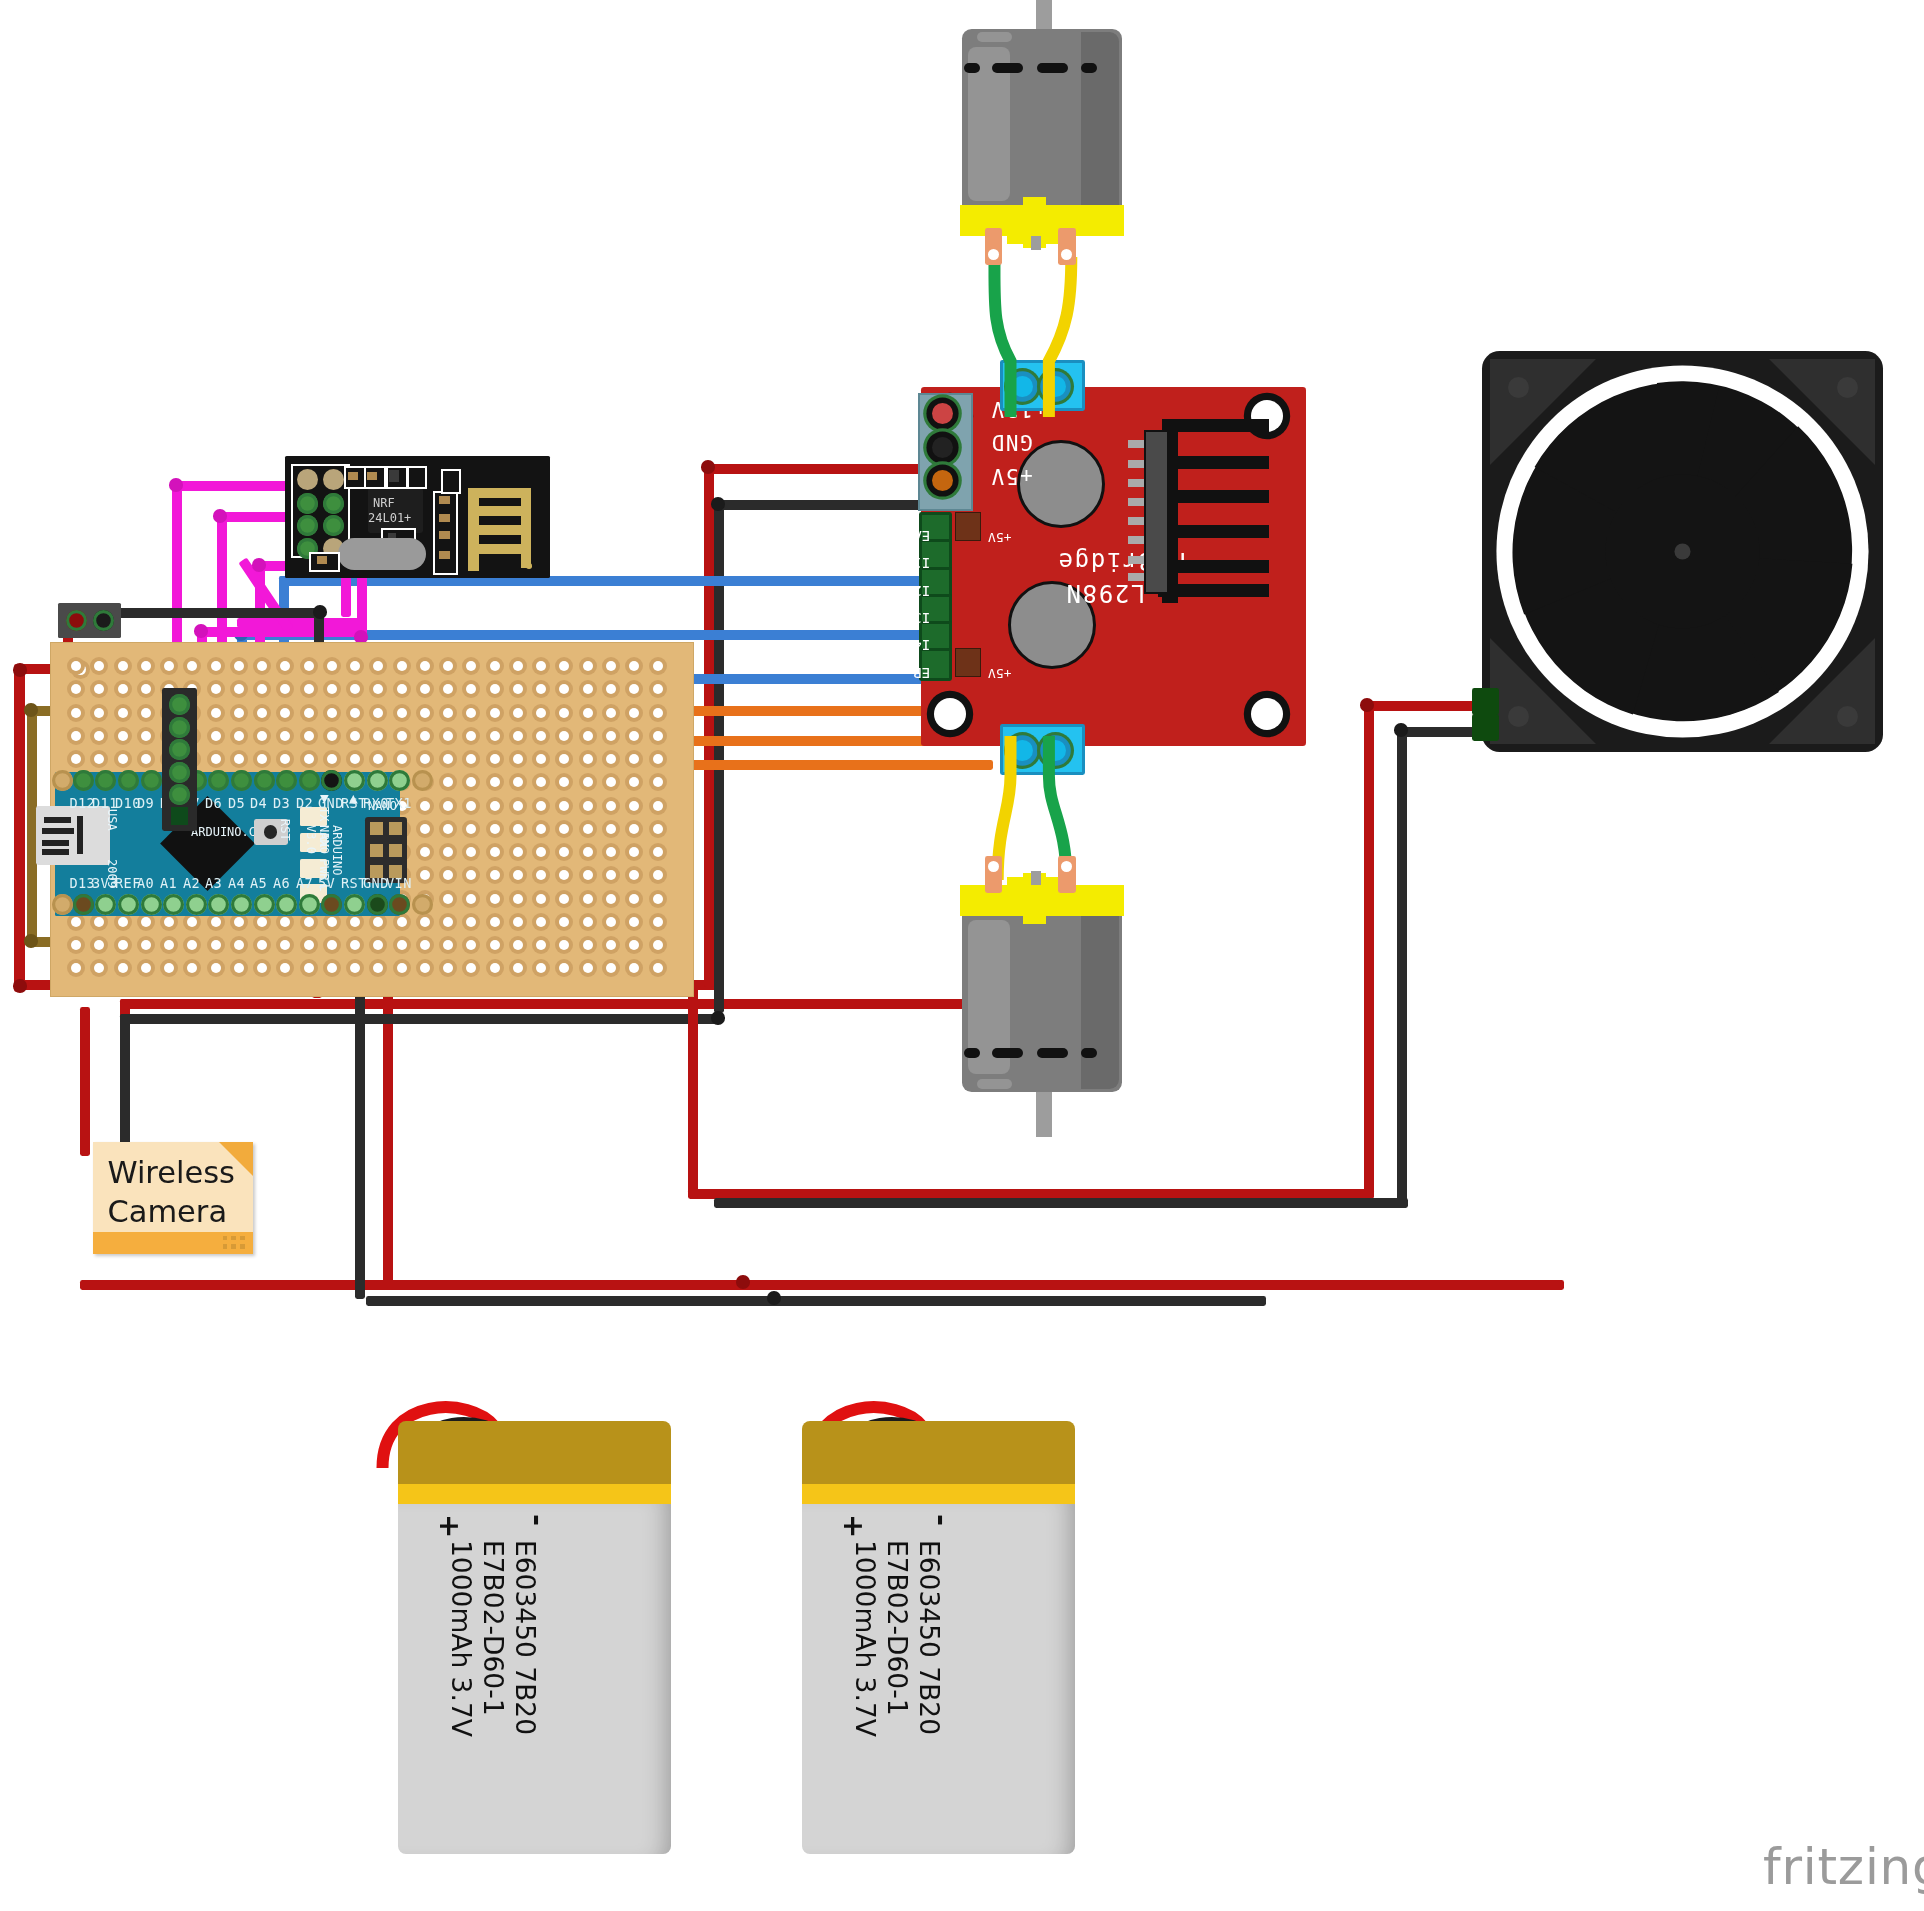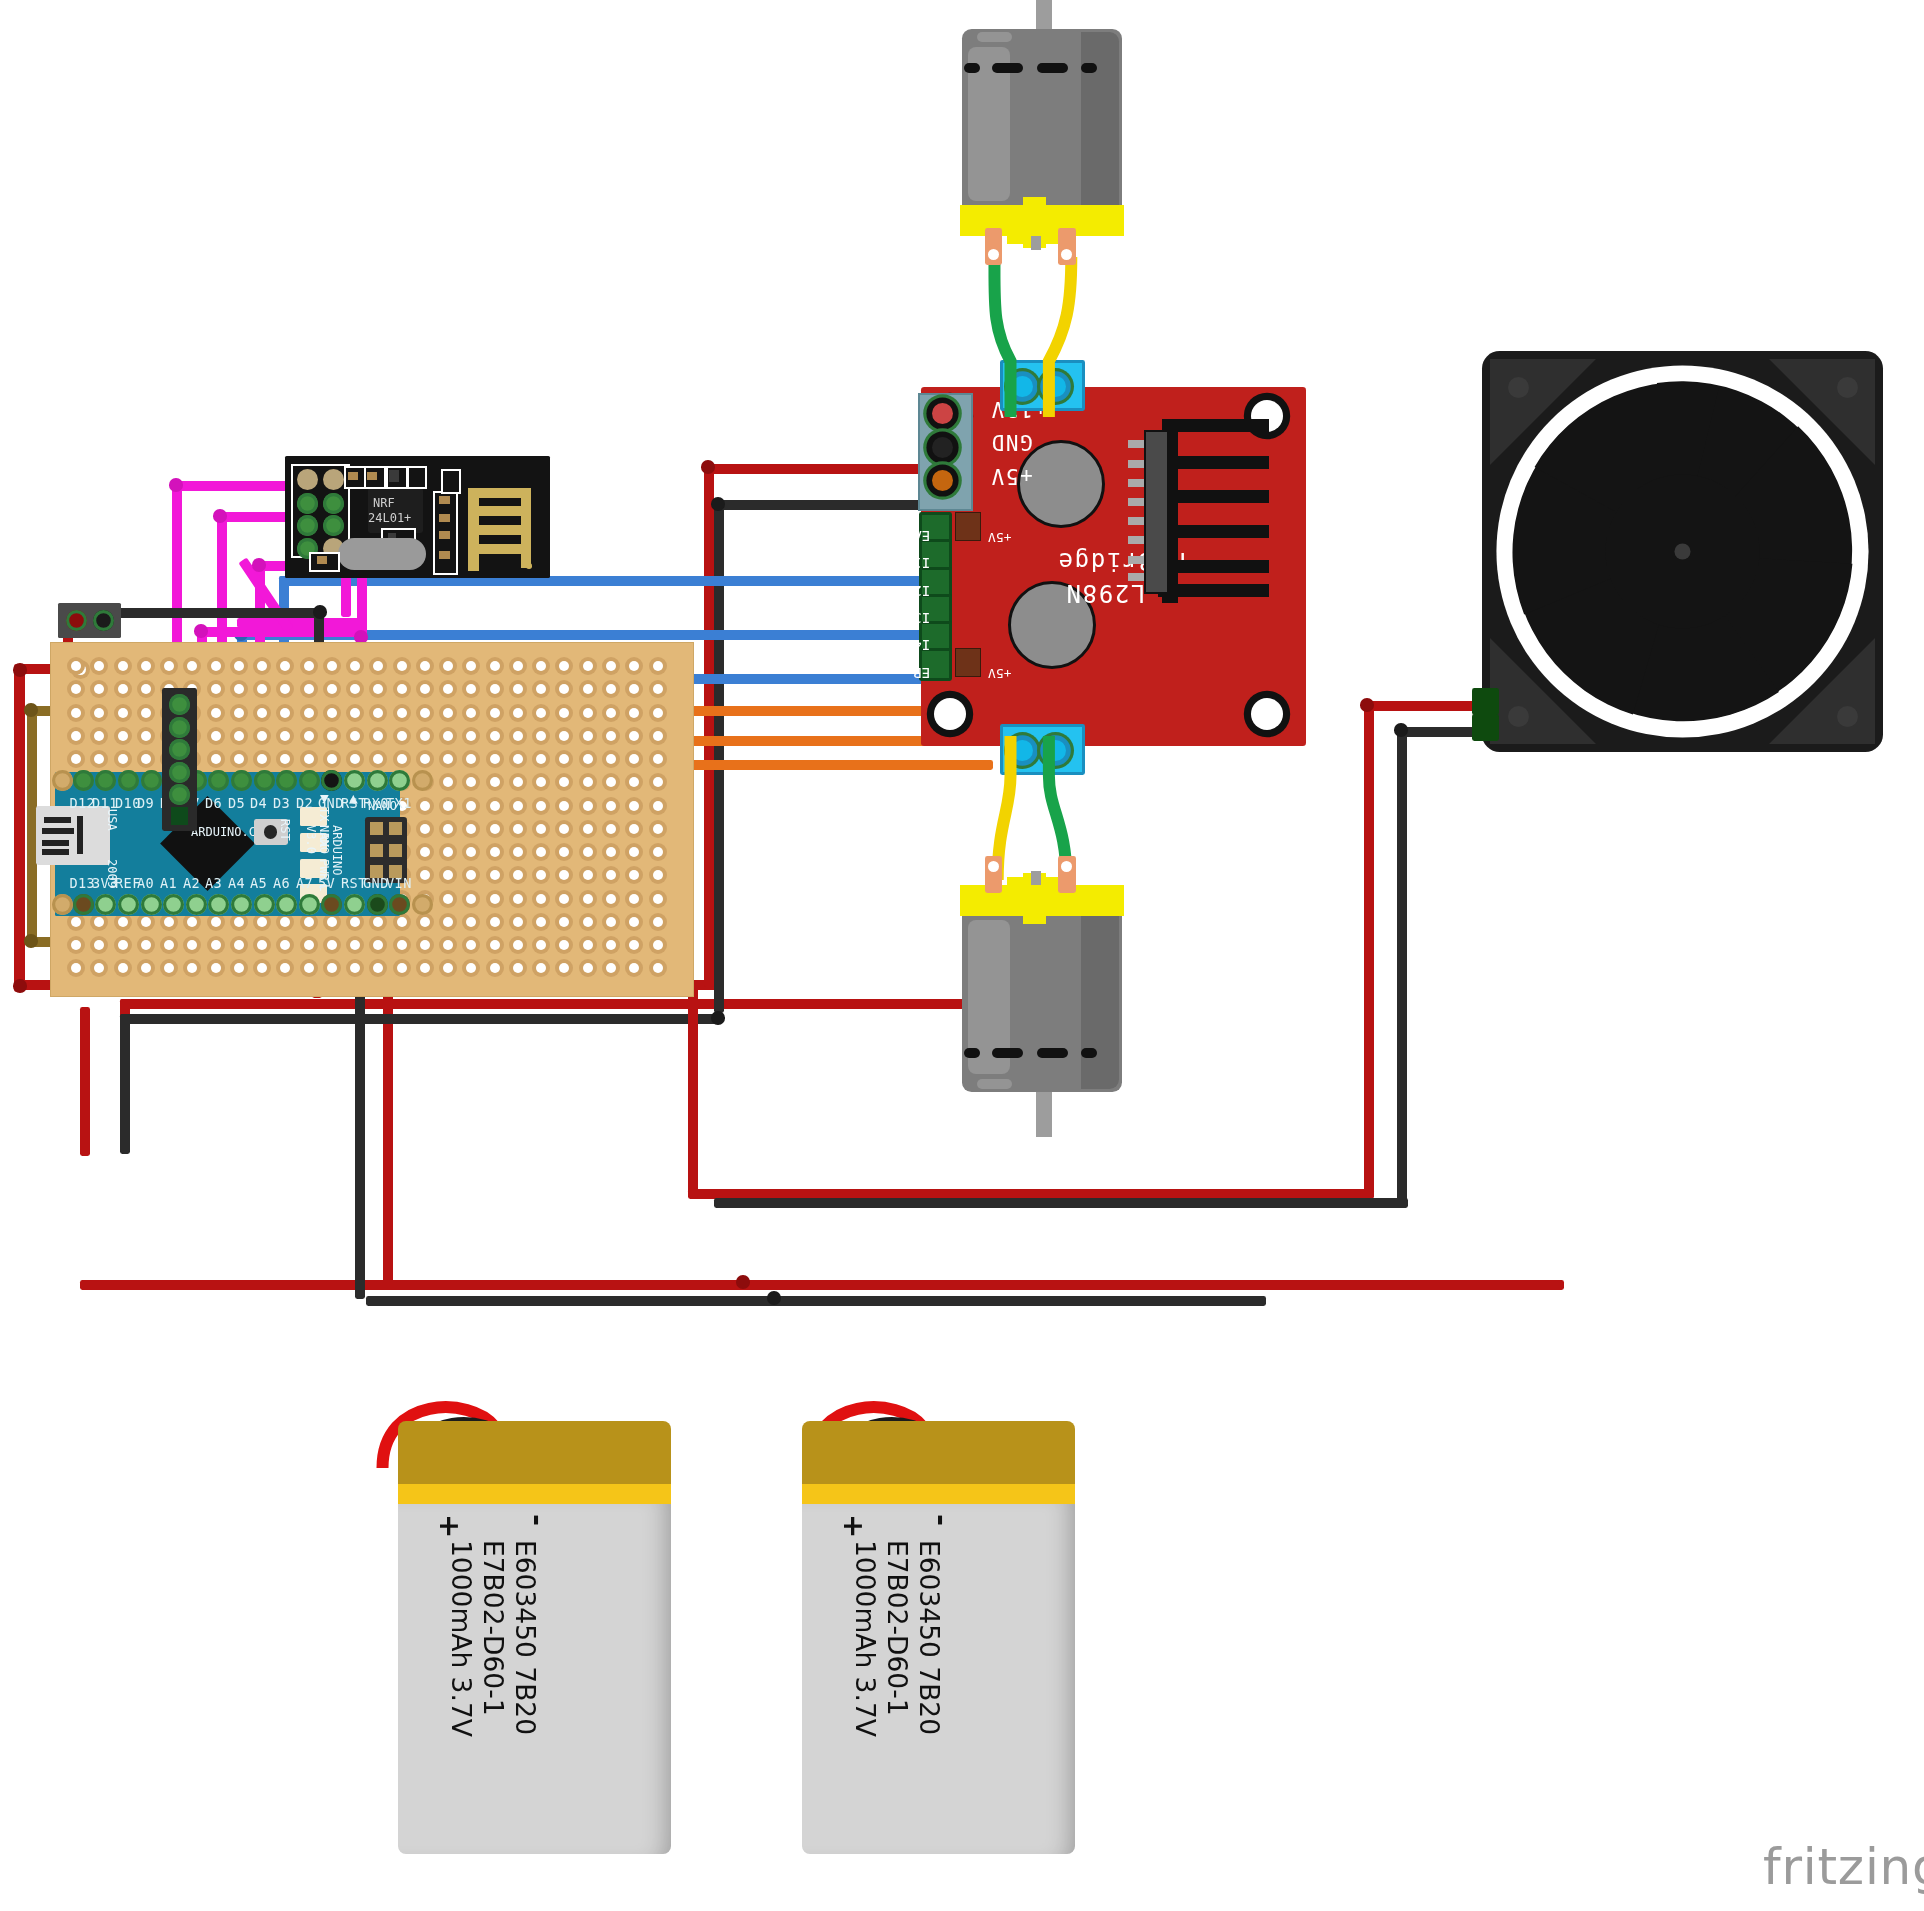--- a/index.html
+++ b/index.html
@@ -877,20 +877,34 @@
           <path d="M 0 -18 A 18 18 0 0 1 14 -11 L 190 -92 A 212 212 0 0 0 -32 -210 Z" fill="#141414" transform="rotate(308.4)"></path>
         </g>
         <circle cx="0" cy="0" r="96" fill="#141414"></circle>
         <circle cx="0" cy="0" r="10" fill="#3a3a3a"></circle>
       </g>
     </svg>
     <div class="fanpin" style="left:-9.6px;top:337px;"></div>
     <div class="fanpin" style="left:-9.6px;top:363px;"></div>
   </div>
 
+  <div id="note" class="abs" style="left:93px;top:1142px;width:160px;height:112px;">
+    <div class="fold"></div>
+    <div class="notetext" style="left:14.4px;top:11.2px;">Wireless</div>
+    <div class="notetext" style="left:14.4px;top:50px;">Camera</div>
+    <div class="abs" style="left:0;bottom:0;width:160px;height:22.5px;background:#f5ae3e;"></div>
+    <div class="griddots" style="right:8px;bottom:4.8px;">
+      <i></i>
+        <i></i>
+        <i></i>
+        <i></i>
+        <i></i>
+        <i></i>
+    </div>
+  </div>
 
   <svg class="abs" width="257" height="112" style="left:374px;top:1364px;" viewBox="0 0 320 140">
     <path d="M 10 130 C 10 40, 120 40, 150 78 C 180 112, 210 112, 262 112" stroke="#e01010" stroke-width="15" fill="none"></path>
     <path d="M 48 130 C 48 62, 140 62, 168 96 C 190 124, 220 124, 262 124" stroke="#1b1b1b" stroke-width="15" fill="none"></path>
   </svg>
   <svg class="abs" width="257" height="112" style="left:802px;top:1364px;" viewBox="0 0 320 140">
     <path d="M 10 130 C 10 40, 120 40, 150 78 C 180 112, 210 112, 290 112" stroke="#e01010" stroke-width="15" fill="none"></path>
     <path d="M 48 130 C 48 62, 140 62, 168 96 C 190 124, 220 124, 290 124" stroke="#1b1b1b" stroke-width="15" fill="none"></path>
   </svg>
   <div class="dot dotred abs" style="left:736px;top:1275px;"></div>

